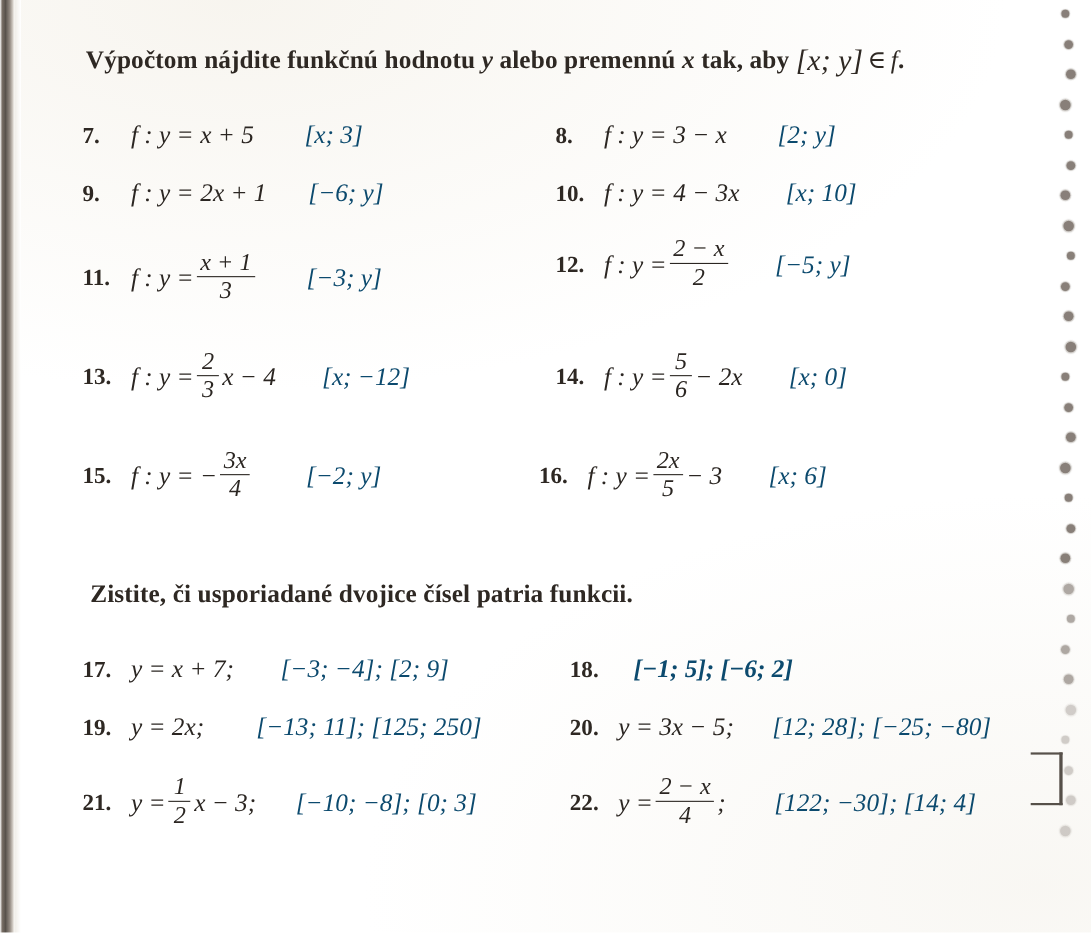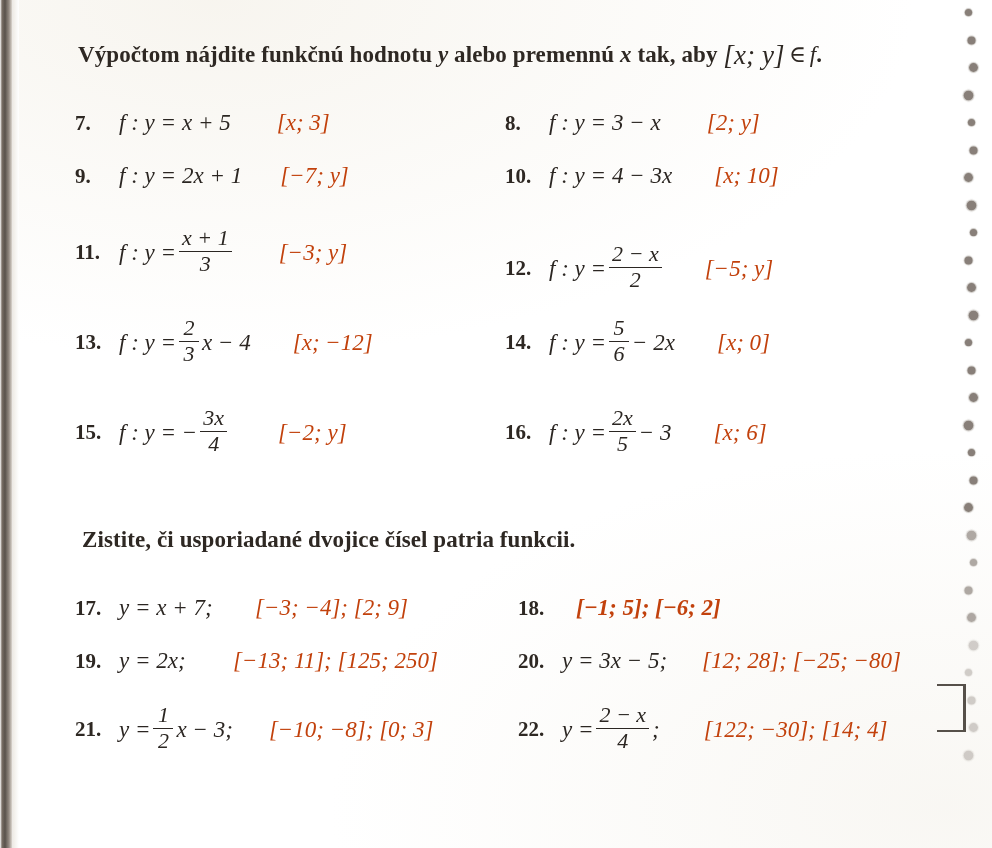--- a/index.html
+++ b/index.html
@@ -102,21 +102,21 @@
   .expr {
     font-style: italic;
     font-size: 23px;
     color: #2b2622;
     display: flex;
     align-items: center;
   }
   .pair {
     font-style: italic;
     font-size: 23px;
-    color: #c2410c;
+    color: #0c4a6e;
     display: flex;
     align-items: center;
   }
 
   .frac {
     display: inline-flex;
     flex-direction: column;
     align-items: center;
     justify-content: center;
     vertical-align: middle;
@@ -172,21 +172,21 @@
       <span class="pair" style="margin-left:46px;">[2; y]</span>
     </div>
 
     <div class="ex" style="left:75px; top:163px;">
       <span class="num">9.</span>
       <span class="expr">
         <span>f : y =</span>
           <span class="sp"></span>
           <span>2x + 1</span>
       </span>
-      <span class="pair" style="margin-left:38px;">[−7; y]</span>
+      <span class="pair" style="margin-left:38px;">[−6; y]</span>
     </div>
 
     <div class="ex" style="left:505px; top:163px;">
       <span class="num">10.</span>
       <span class="expr">
         <span>f : y =</span>
           <span class="sp"></span>
           <span>4 − 3x</span>
       </span>
       <span class="pair" style="margin-left:42px;">[x; 10]</span>
@@ -198,21 +198,21 @@
         <span>f : y =</span>
         <span class="frac">
           <span class="n">x + 1</span>
           <span class="bar"></span>
           <span class="d">3</span>
         </span>
       </span>
       <span class="pair" style="margin-left:44px;">[−3; y]</span>
     </div>
 
-    <div class="ex" style="left:505px; top:244px;">
+    <div class="ex" style="left:505px; top:216px;">
       <span class="num">12.</span>
       <span class="expr">
         <span>f : y =</span>
         <span class="frac">
           <span class="n">2 − x</span>
           <span class="bar"></span>
           <span class="d">2</span>
         </span>
       </span>
       <span class="pair" style="margin-left:40px;">[−5; y]</span>
@@ -252,21 +252,21 @@
         <span>f : y = −</span>
         <span class="frac">
           <span class="n">3x</span>
           <span class="bar"></span>
           <span class="d">4</span>
         </span>
       </span>
       <span class="pair" style="margin-left:48px;">[−2; y]</span>
     </div>
 
-    <div class="ex" style="left:505px; top:408px;">
+    <div class="ex" style="left:490px; top:408px;">
       <span class="num">16.</span>
       <span class="expr">
         <span>f : y =</span>
         <span class="frac">
           <span class="n">2x</span>
           <span class="bar"></span>
           <span class="d">5</span>
         </span>
         <span>− 3</span>
       </span>

